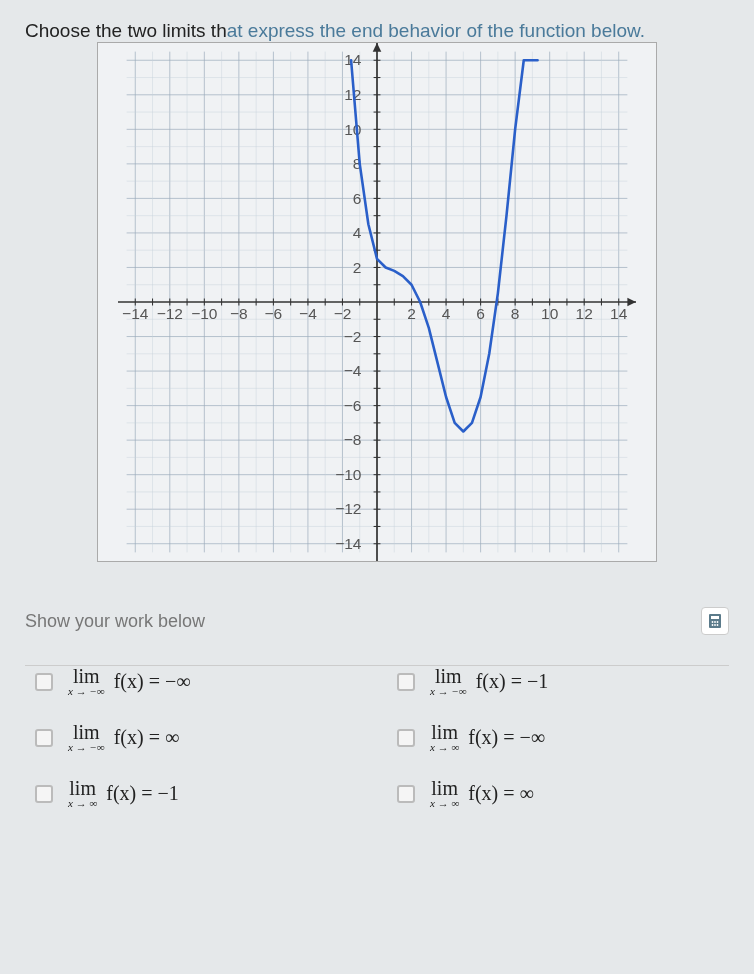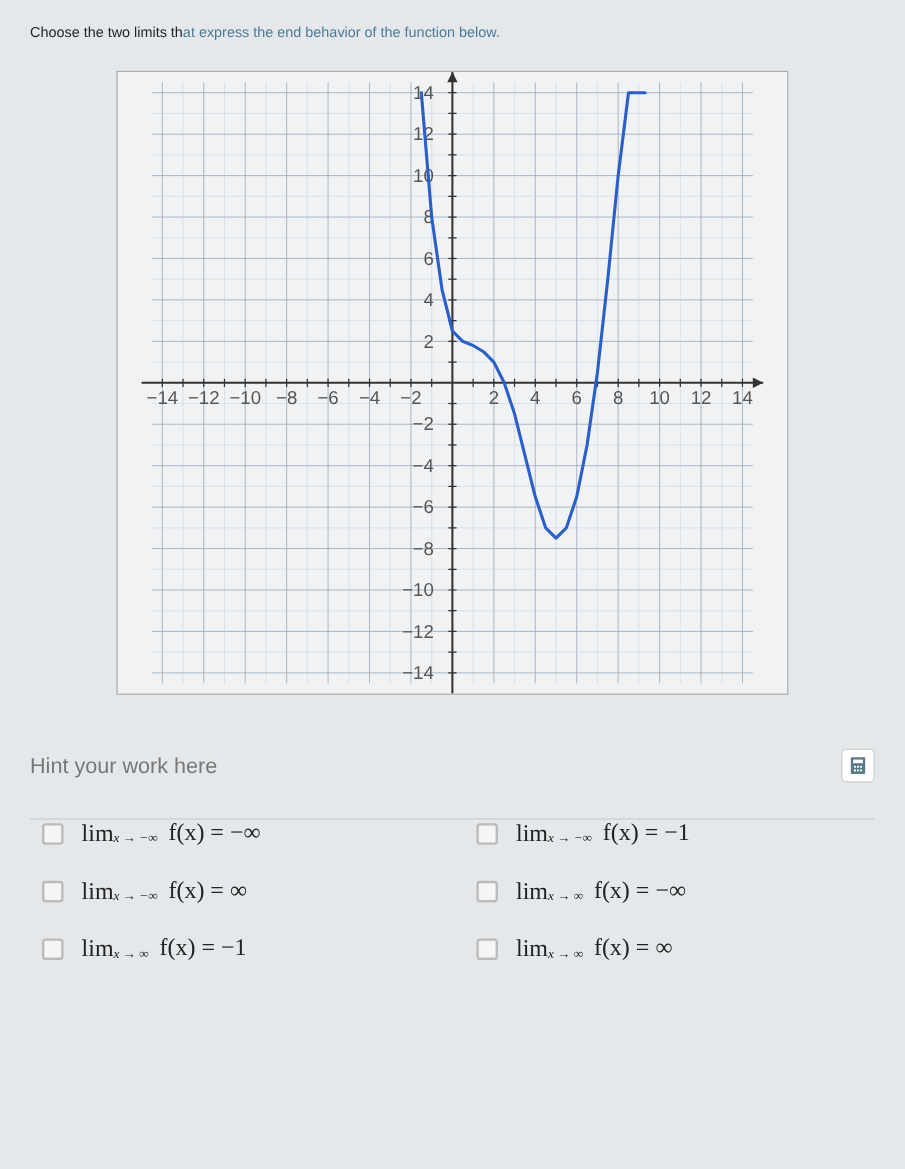--- a/index.html
+++ b/index.html
@@ -5,23 +5,22 @@
     * { box-sizing: border-box; margin: 0; padding: 0; }
     body {
       font-family: -apple-system, Helvetica, Arial, sans-serif;
       background: #e5e8ea;
       width: 754px;
       height: 974px;
       padding: 20px 25px;
       color: #333;
     }
     .question {
-      font-size: 12px;
+      font-size: 19px;
       font-weight: 500;
-      margin-bottom: 25px;
       color: #222;
     }
     .question .blue { color: #4a7a9a; }
     .graph-container {
       display: flex;
       justify-content: center;
       margin-bottom: 30px;
     }
     .graph {
       background: #f0f2f4;
@@ -77,22 +76,22 @@
     .math {
       font-family: Georgia, 'Times New Roman', serif;
       font-size: 20px;
       color: #222;
       display: flex;
       align-items: center;
       gap: 3px;
     }
     .lim-block {
       display: inline-flex;
-      flex-direction: row;
-      align-items: flex-end;
+      flex-direction: column;
+      align-items: center;
       line-height: 1;
       margin-right: 6px;
     }
     .lim-top { font-size: 20px; }
     .lim-bot { font-size: 11px; font-style: italic; }
     .fx { }
   </style>
 </head>
 <body>
 
@@ -264,21 +263,21 @@
           <line y1="14" y2="14" x1="-0.2" x2="0.2"></line>
         </g>
 
       <polyline id="curve" fill="none" stroke="#2a5fc9" stroke-width="0.15" stroke-linecap="round" stroke-linejoin="round" points="-1.5,14 -1,8 -0.5,4.5 0,2.5 0.5,2 1,1.8 1.5,1.5 2,1 2.5,0 3,-1.5 3.5,-3.5 4,-5.5 4.5,-7 5,-7.5 5.5,-7 6,-5.5 6.5,-3 7,0.5 7.5,5 8,10 8.5,14 9,14 9.3,14"></polyline>
     </g>
   </svg>
 </div>
 
 <div class="work-section">
   <div class="show-work">
-    <span>Hint your work here</span>
+    <span>Show your work below</span>
     <div class="calc-icon">
       <svg width="14" height="16" viewBox="0 0 14 16">
           <rect x="1" y="1" width="12" height="14" rx="1" fill="#5a7a8a"></rect>
           <rect x="3" y="3" width="8" height="3" fill="#fff"></rect>
           <circle cx="4.5" cy="9" r="0.9" fill="#fff"></circle>
           <circle cx="7" cy="9" r="0.9" fill="#fff"></circle>
           <circle cx="9.5" cy="9" r="0.9" fill="#fff"></circle>
           <circle cx="4.5" cy="12" r="0.9" fill="#fff"></circle>
           <circle cx="7" cy="12" r="0.9" fill="#fff"></circle>
           <circle cx="9.5" cy="12" r="0.9" fill="#fff"></circle>

